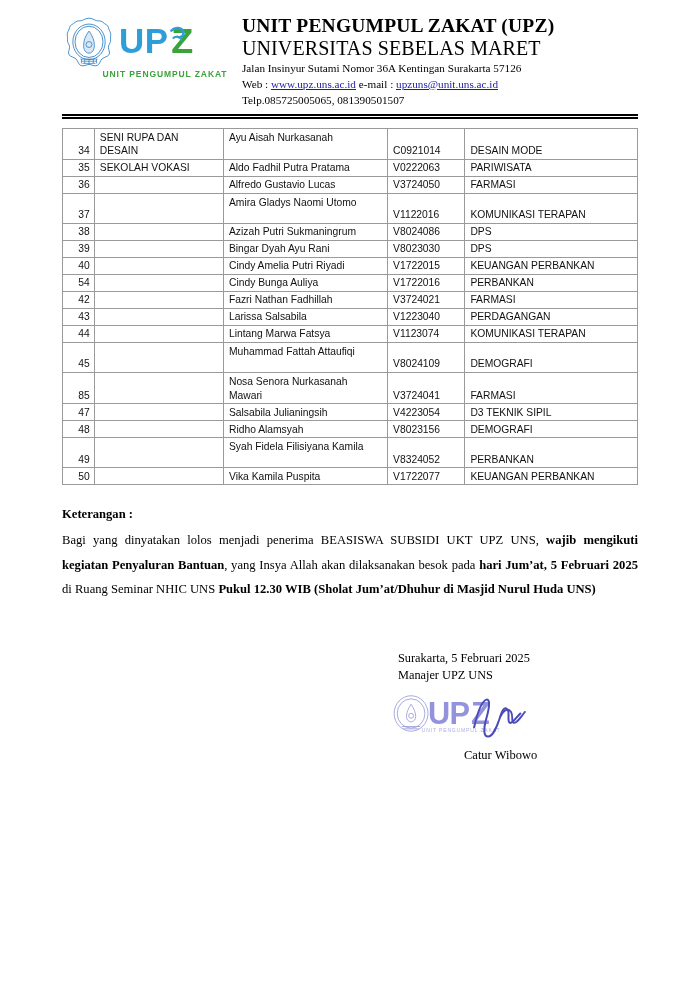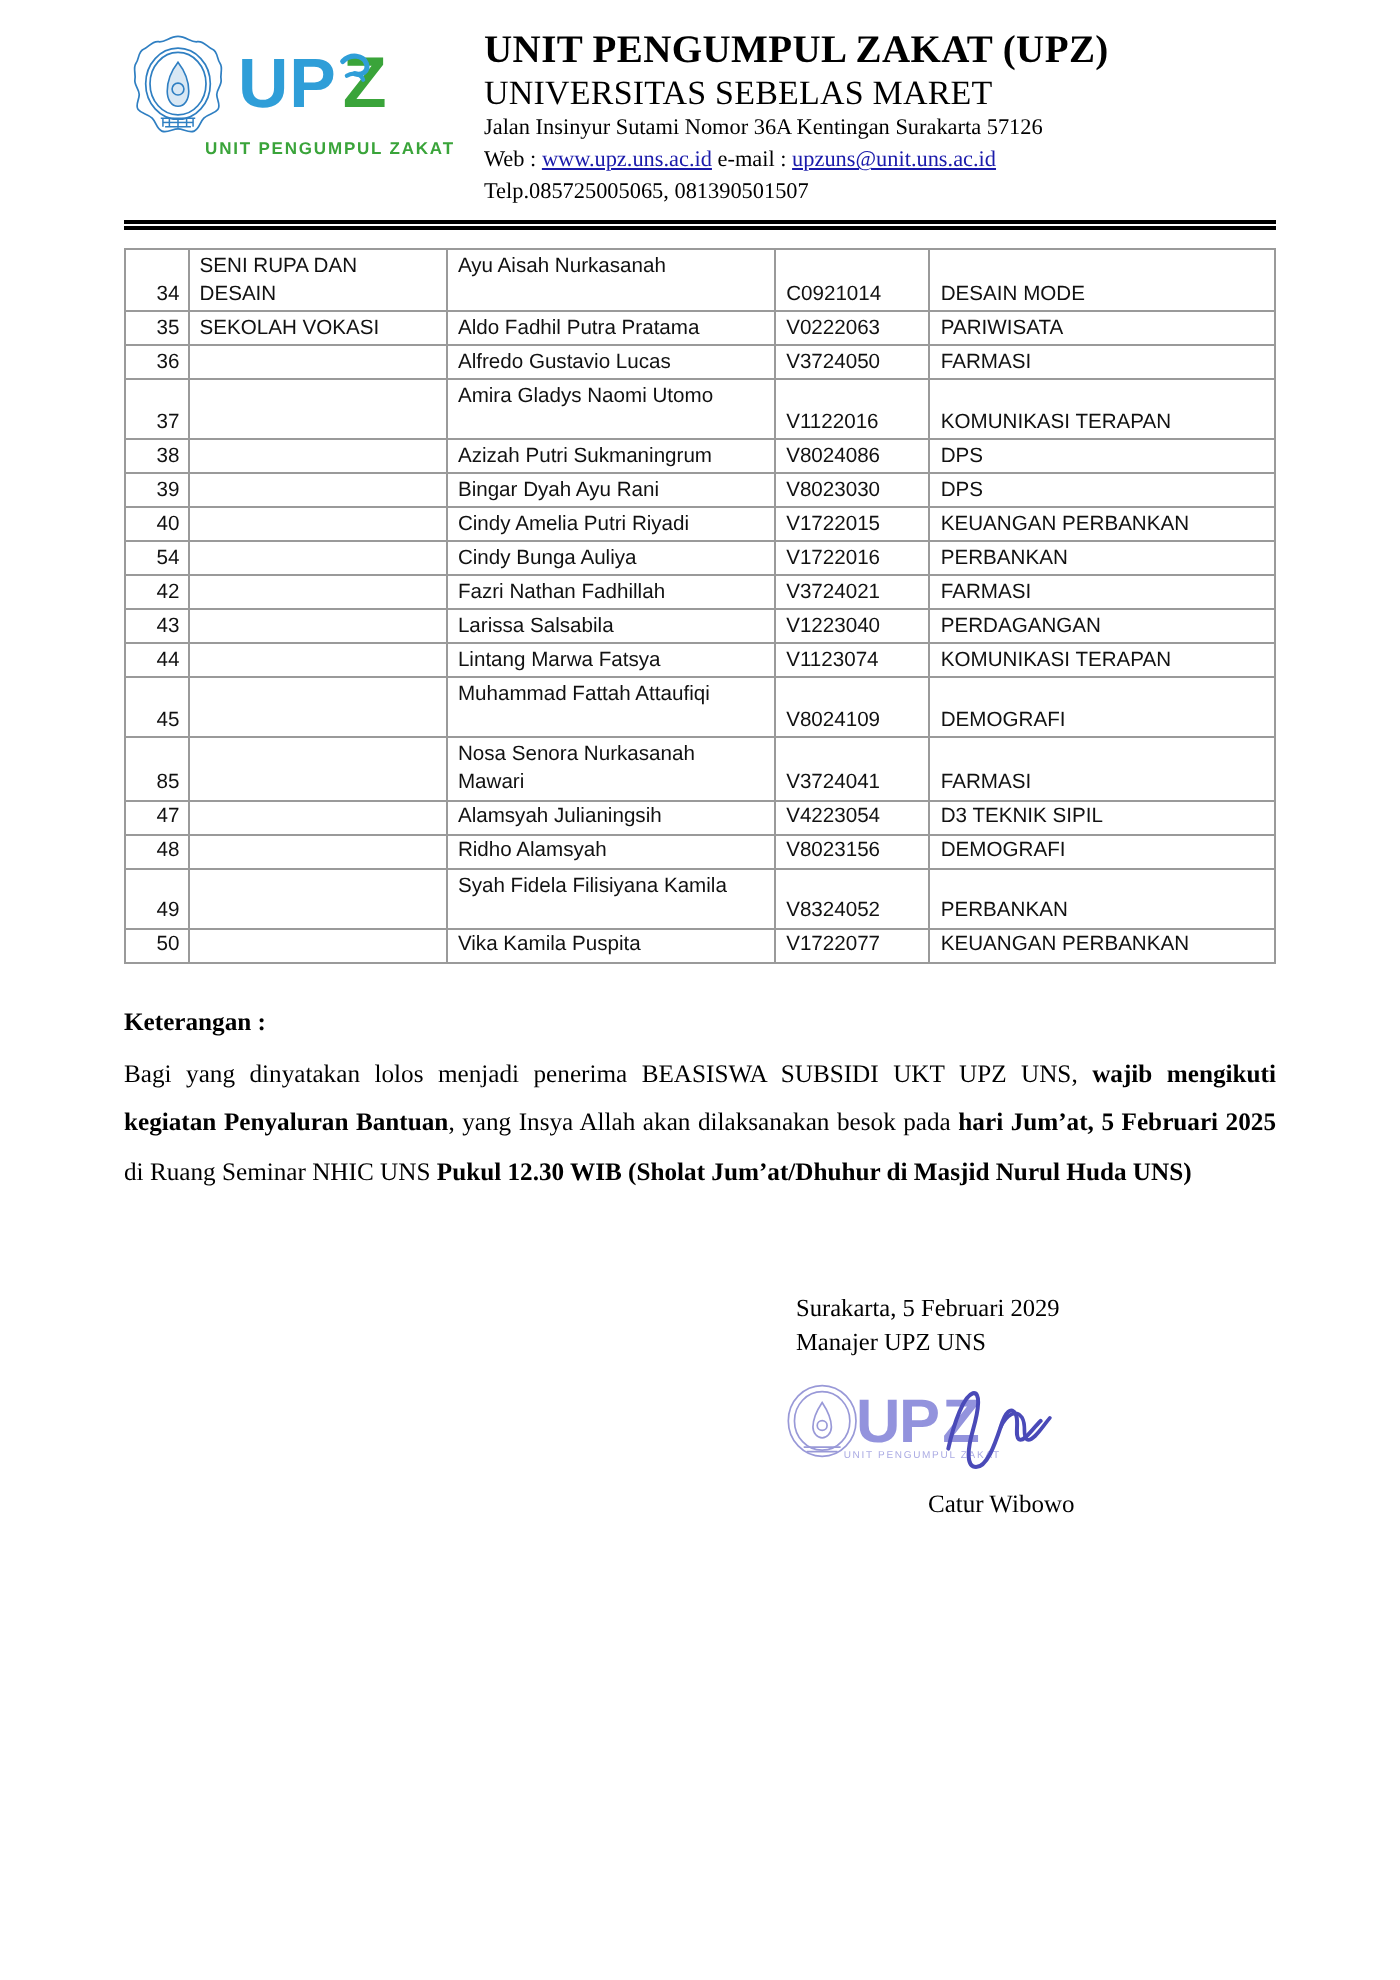--- a/index.html
+++ b/index.html
@@ -46,21 +46,21 @@
   }
 
   .head-text { flex: 1; padding-left: 8px; padding-top: 1px; }
   .h-title {
     font-size: 19.5px;
     font-weight: bold;
     letter-spacing: 0.2px;
     line-height: 1.12;
   }
   .h-sub {
-    font-size: 17px;
+    font-size: 20px;
     line-height: 1.15;
     letter-spacing: 0.1px;
   }
   .h-addr {
     font-size: 11.2px;
     line-height: 1.33;
     margin-top: 1px;
   }
   .h-addr .lnk {
     color: #1a1aaa;
@@ -291,21 +291,21 @@
         <tr class="tall">
           <td class="c-no">85</td>
           <td class="c-fak"></td>
           <td class="c-nama">Nosa Senora Nurkasanah Mawari</td>
           <td class="c-nim">V3724041</td>
           <td class="c-prodi">FARMASI</td>
         </tr>
         <tr class="norm">
           <td class="c-no">47</td>
           <td class="c-fak"></td>
-          <td class="c-nama">Alamsyah Julianingsih</td>
+          <td class="c-nama">Salsabila Julianingsih</td>
           <td class="c-nim">V4223054</td>
           <td class="c-prodi">D3 TEKNIK SIPIL</td>
         </tr>
         <tr class="norm">
           <td class="c-no">48</td>
           <td class="c-fak"></td>
           <td class="c-nama">Ridho Alamsyah</td>
           <td class="c-nim">V8023156</td>
           <td class="c-prodi">DEMOGRAFI</td>
         </tr>
@@ -325,21 +325,21 @@
         </tr>
       </tbody>
   </table>
 
   <div class="ket-wrap">
     <div class="ket-title">Keterangan :</div>
     <div class="ket-body"><span>Bagi yang dinyatakan lolos menjadi penerima BEASISWA SUBSIDI UKT UPZ UNS, </span><b>wajib mengikuti kegiatan Penyaluran Bantuan</b><span>, yang Insya Allah akan dilaksanakan besok pada </span><b>hari Jum’at, 5 Februari 2025</b><span> di Ruang Seminar NHIC UNS </span><b>Pukul 12.30 WIB (Sholat Jum’at/Dhuhur di Masjid Nurul Huda UNS)</b></div>
   </div>
 
   <div class="sign-block">
-    <div>Surakarta, 5 Februari 2029</div>
+    <div>Surakarta, 5 Februari 2025</div>
     <div>Manajer UPZ UNS</div>
     <div class="sign-stamp">
       <svg viewBox="0 0 260 60" width="200" height="56" aria-hidden="true">
         <g opacity="0.62">
           <g fill="none" stroke="#5b5bc0" stroke-width="1.1">
             <ellipse cx="30" cy="28" rx="22" ry="23"></ellipse>
             <ellipse cx="30" cy="28" rx="18" ry="19"></ellipse>
             <path d="M30 16 C26 22 24 27 24 32 C24 36 27 39 30 39
                      C33 39 36 36 36 32 C36 27 34 22 30 16 Z"></path>
             <circle cx="30" cy="31" r="3.2"></circle>

